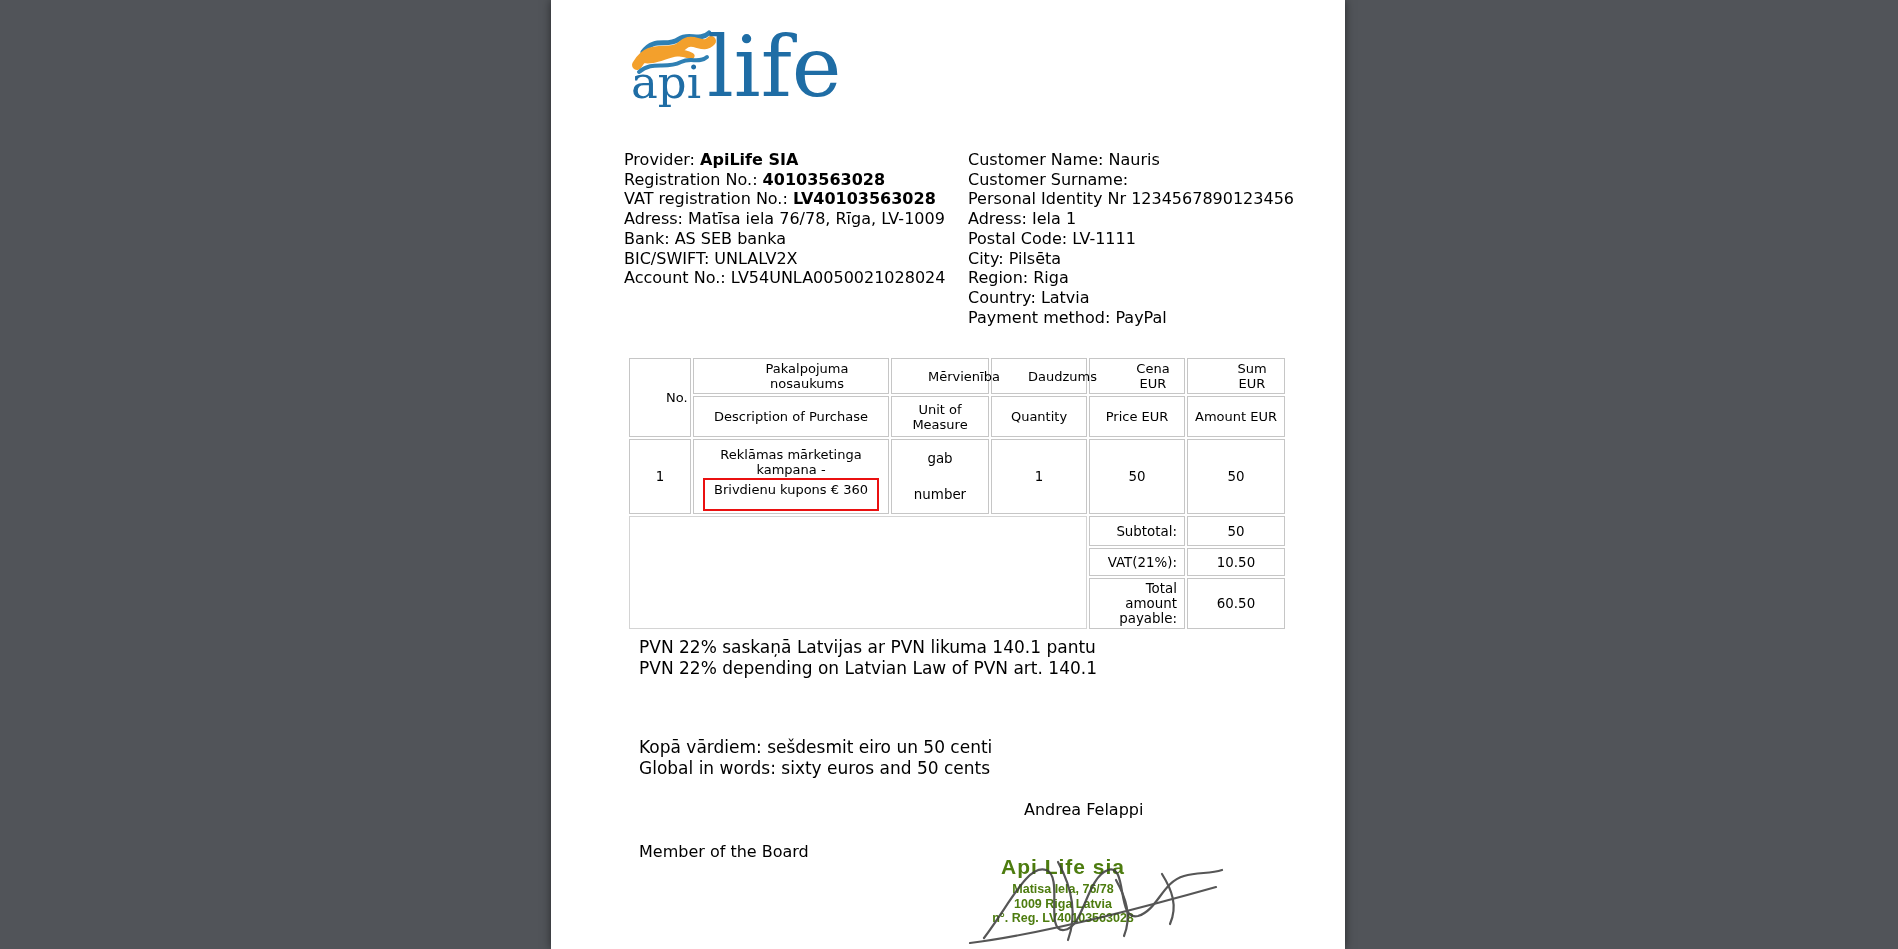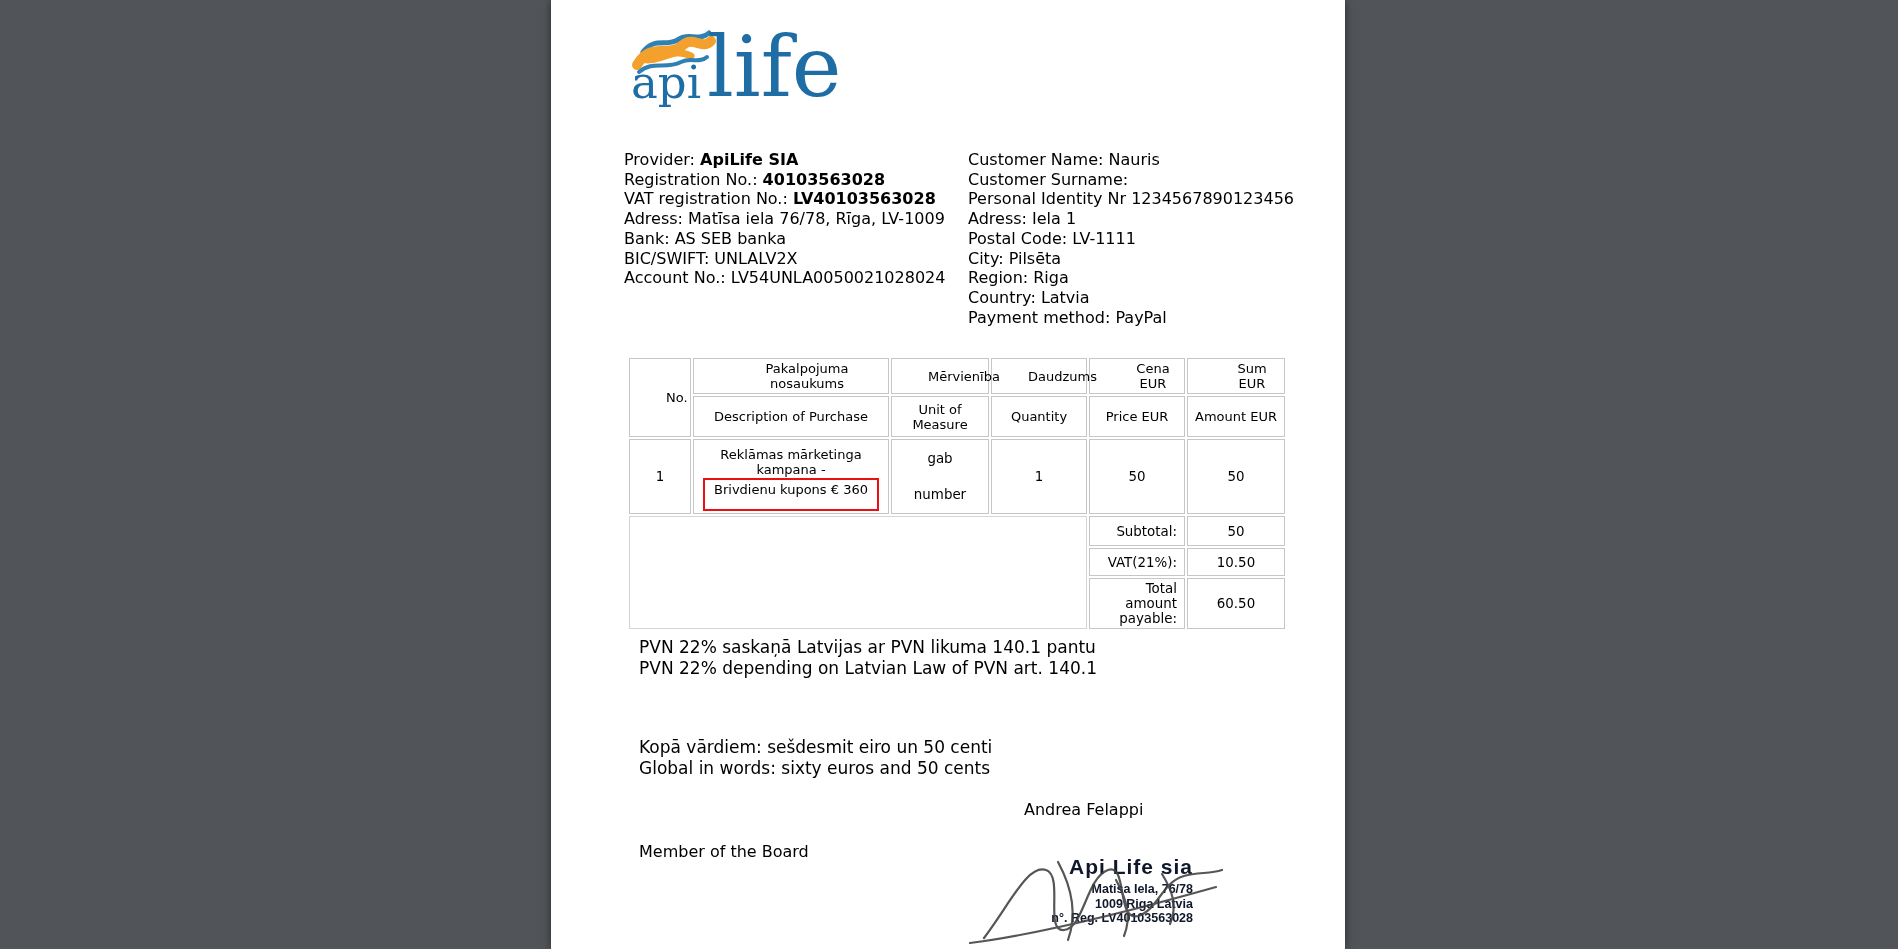--- a/index.html
+++ b/index.html
@@ -39,22 +39,22 @@
   td.hdr-unit { padding:0 12px; }
 
   
   .rules { position:absolute; left:88px; top:637px; font-size:17px; line-height:21.4px; }
   .words { position:absolute; left:88px; top:720px; font-size:17px; line-height:21.4px;margin-top:17px; }
 
   
   .member { position:absolute; left:88px; top:842px; font-size:16px; }
   .signer { position:absolute; left:473px; top:800px; font-size:16px; }
 
-  .stamp { position:absolute; left:382px; top:855px; width:260px; text-align:right;
-           font-family:"Liberation Sans", sans-serif; color:#0f172a; }
+  .stamp { position:absolute; left:382px; top:855px; width:260px; text-align:center;
+           font-family:"Liberation Sans", sans-serif; color:#4d7c0f; }
   .stamp-title { font-size:21px; font-weight:bold; letter-spacing:1px; margin-bottom:3px; }
   .stamp-line { font-size:12.5px; font-weight:bold; line-height:14.5px; }
 
   .signature { position:absolute; left:415px; top:840px; width:265px; height:109px; }
 </style>
 </head>
 <body>
 
 <div class="page">
 

